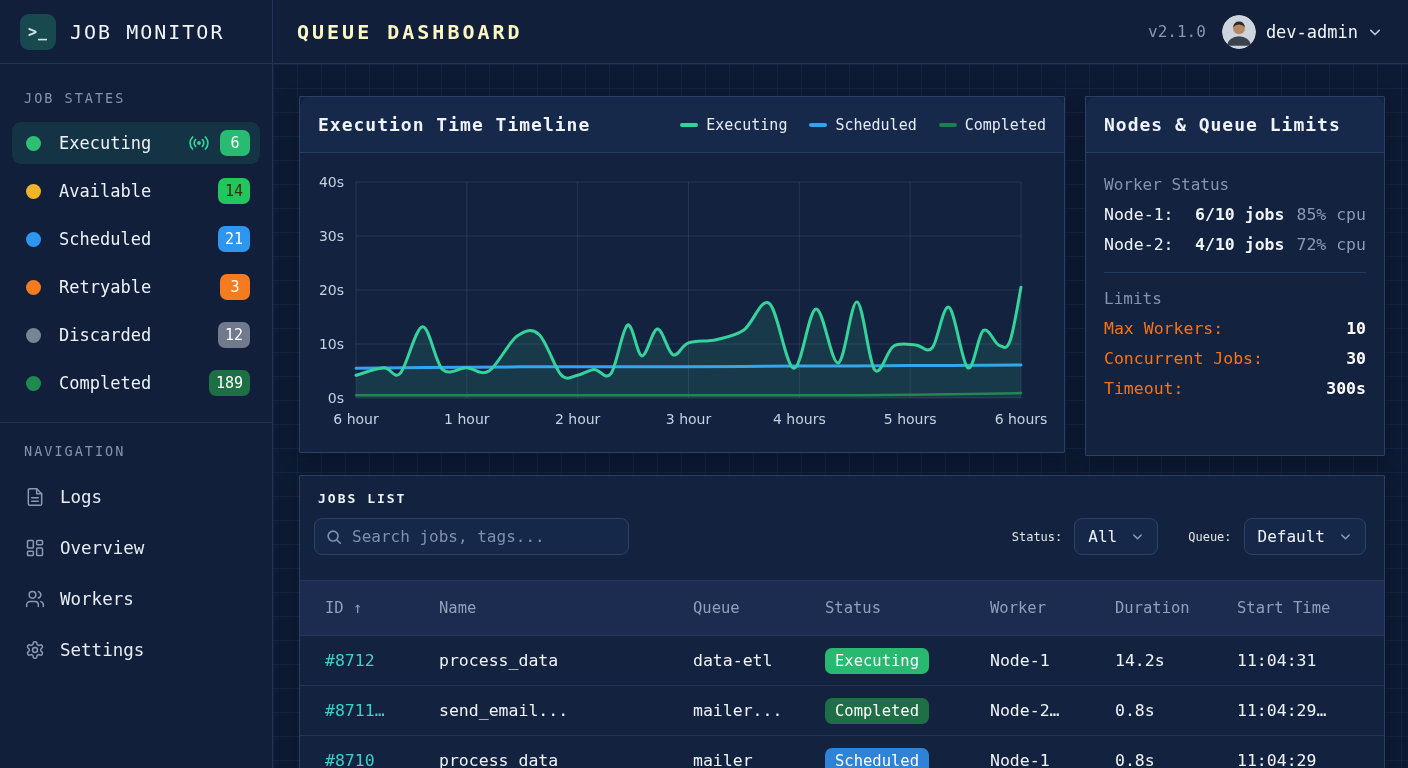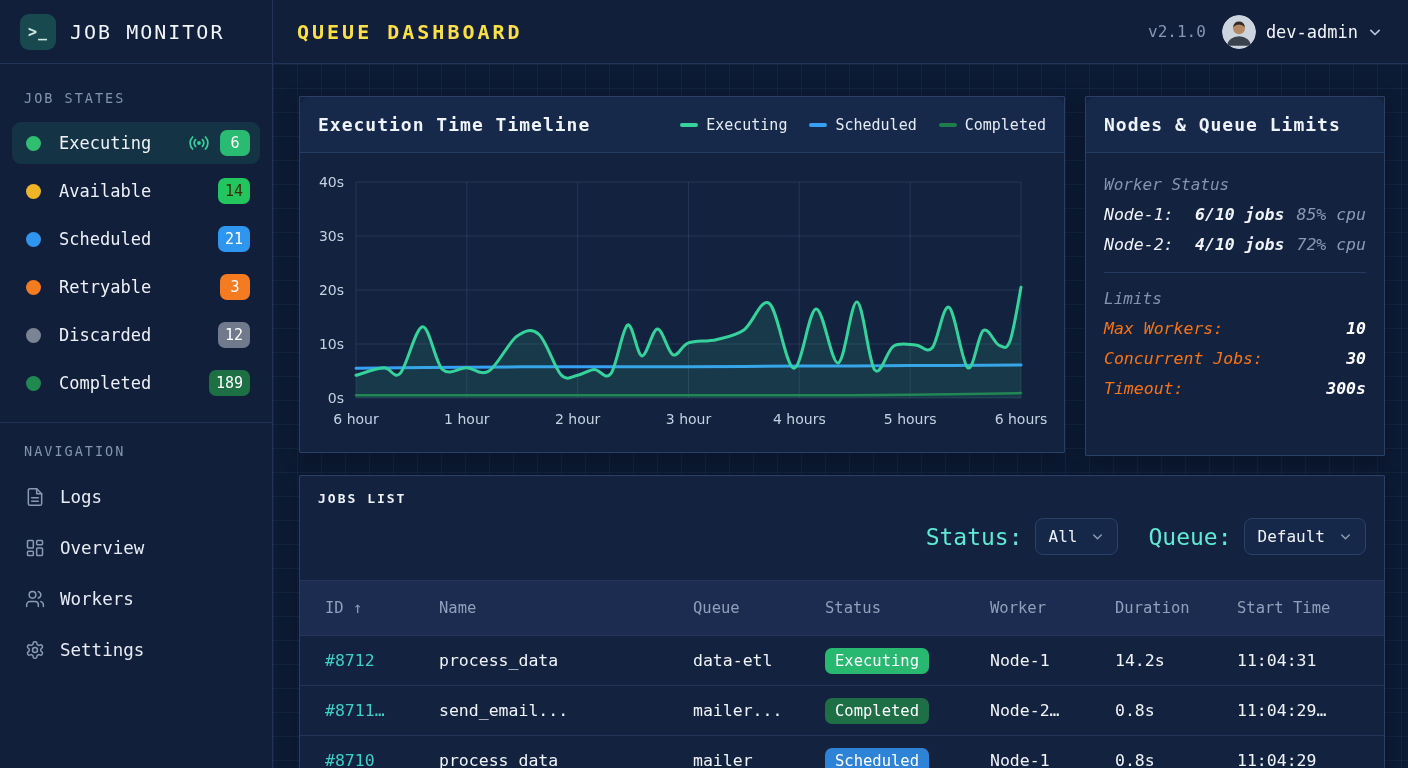--- a/index.html
+++ b/index.html
@@ -15,21 +15,21 @@
     position:absolute; top:0; left:0; right:0; height:64px;
     background:#111f3b; border-bottom:1px solid #22335a;
     display:flex; align-items:center; z-index:5;
   }
   .brand { width:273px; height:100%; display:flex; align-items:center; gap:14px;
     padding-left:20px; border-right:1px solid #22335a; flex:none; }
   .logo { width:36px; height:36px; border-radius:9px; background:#17494f;
     display:flex; align-items:center; justify-content:center;
     color:#cfe9e2; font-size:15px; font-weight:bold; letter-spacing:1px; }
   .app-title { font-size:20px; font-weight:normal; letter-spacing:2px; color:#f2f5fa; }
-  .page-title { margin-left:24px; font-size:20px; font-weight:bold; letter-spacing:3px; color:#fde047; }
+  .page-title { margin-left:24px; font-size:20px; font-weight:bold; letter-spacing:3px; color:#fef9c3; }
   .topbar-right { margin-left:auto; display:flex; align-items:center; gap:16px; padding-right:26px; }
   .version { color:#8596b3; font-size:16px; }
   .avatar { width:34px; height:34px; border-radius:50%; overflow:hidden; display:block; }
   .user-menu { display:flex; align-items:center; gap:10px; cursor:pointer; }
   .username { font-size:17px; color:#f2f5fa; }
   .chev { color:#b9c4d6; display:inline-flex; }
 
   
   .sidebar {
     position:absolute; top:64px; left:0; bottom:0; width:273px;
@@ -76,21 +76,21 @@
   .legend-item { display:flex; align-items:center; gap:8px; cursor:pointer; }
   .legend-dash { width:18px; height:4px; border-radius:2px; }
   .legend-label { font-size:15px; color:#e6ebf4; }
   .chart-mount { width:766px; height:298px; }
   .grid-line { stroke:rgba(150,172,212,0.14); stroke-width:1; }
   .ytick { fill:#c6d1e2; font:14px "DejaVu Sans","Liberation Sans",sans-serif; text-anchor:end; }
   .xtick { fill:#c6d1e2; font:14px "DejaVu Sans","Liberation Sans",sans-serif; text-anchor:middle; }
 
   
   .nodes-card { left:812px; top:32px; width:300px; height:360px; }
-  .nodes-body { padding:22px 18px 0 18px;font-style:italic; }
+  .nodes-body { padding:22px 18px 0 18px; }
   .muted-heading { color:#8494ae; font-size:16px; }
   .node-row { display:flex; align-items:baseline; margin-top:11px; font-size:16.5px; }
   .node-name { color:#f0f3f8; }
   .node-jobs { margin-left:auto; color:#f0f3f8; font-weight:bold; }
   .node-cpu { color:#8a99b5; margin-left:12px; }
   .nodes-divider { height:1px; background:#26395e; margin:18px 0 16px 0; }
   .limit-row { display:flex; margin-top:11px; font-size:16.5px; }
   .limit-label { color:#f97316; }
   .limit-value { margin-left:auto; color:#ffffff; font-weight:bold; }
 
@@ -102,21 +102,21 @@
     position:absolute; left:14px; top:2px; width:315px; height:37px;
     background:#16284a; border:1px solid #2c4168; border-radius:8px;
     display:flex; align-items:center; padding:0 10px; gap:9px; color:#7f90ac;
   }
   .search-box input {
     background:transparent; border:none; outline:none; width:100%;
     font-family:inherit; font-size:16px; color:#dbe3ef;
   }
   .search-box input::placeholder { color:#7f90ac; }
   .filters { position:absolute; right:18px; top:2px; display:flex; align-items:center; gap:12px; }
-  .filter-label { font-size:23px; color:#5eead4;text-align:center; }
+  .filter-label { font-size:12px; color:#e5e5e5;text-align:center; }
   .select {
     height:37px; background:#16284a; border:1px solid #2c4168; border-radius:8px;
     display:flex; align-items:center; gap:14px; padding:0 13px; cursor:pointer;
   }
   .select-value { font-size:16px; color:#eef2f8; }
   .select .chev { color:#8b9ab2; }
   .filters .gap { width:6px; }
 
   
   .thead, .trow {
@@ -353,20 +353,29 @@
         <div class="limit-row">
           <span class="limit-label">Timeout:</span>
           <span class="limit-value">300s</span>
         </div>
       </div>
     </section>
 
     <section class="card jobs-card">
       <div class="jobs-title">JOBS LIST</div>
       <div class="jobs-toolbar">
+        <div class="search-box">
+          <span>
+            <svg class="icon" width="18" height="18" viewBox="0 0 20 20" fill="none" stroke="#7f90ac" stroke-width="1.8" stroke-linecap="round">
+              <circle cx="9" cy="9" r="5.5"></circle>
+                <line x1="13.4" y1="13.4" x2="17" y2="17"></line>
+            </svg>
+          </span>
+          <input type="text" placeholder="Search jobs, tags..." style="">
+        </div>
         <div class="filters">
           <span class="filter-label">Status:</span>
           <div class="select">
             <span class="select-value">All</span>
             <span class="chev">
               <svg class="icon" width="13" height="9" viewBox="0 0 14 12" fill="none" stroke="currentColor" stroke-width="2" stroke-linecap="round" stroke-linejoin="round">
                   <polyline points="2,4 7,9 12,4"></polyline>
                 </svg>
             </span>
           </div>

